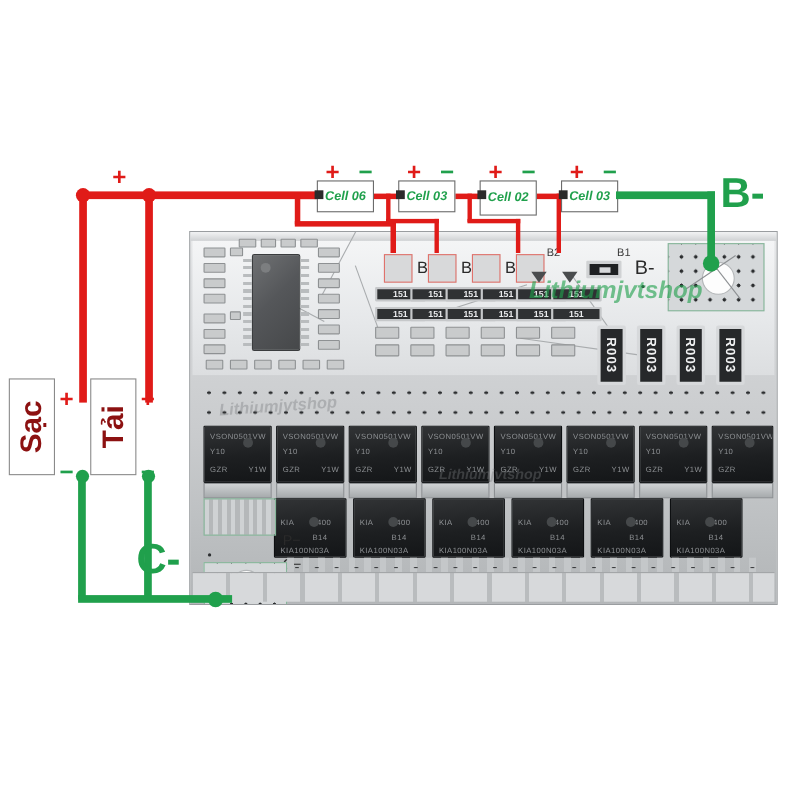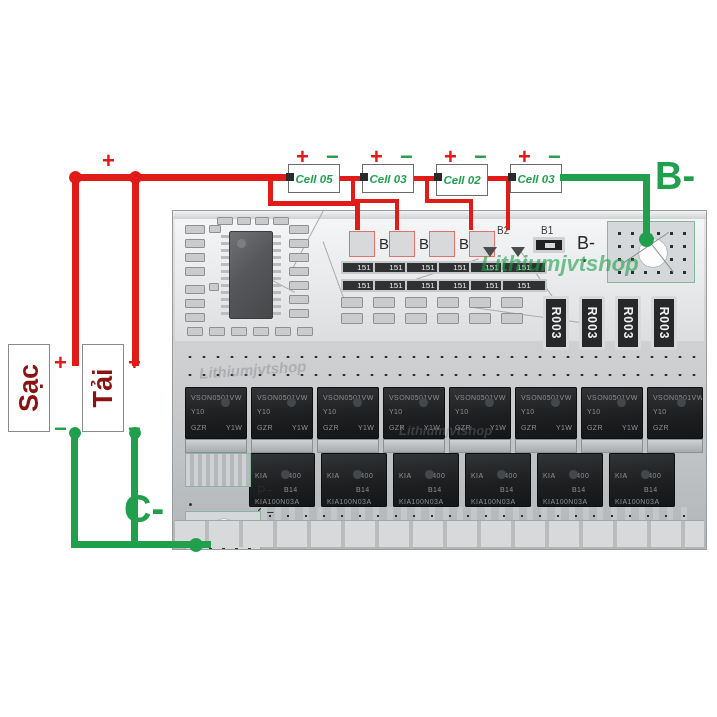--- a/index.html
+++ b/index.html
@@ -53,21 +53,21 @@
 
   .pad{position:absolute;background:#d8d9da;border:1.6px solid #e0726c;box-sizing:border-box;}
   .padlabel{position:absolute;font-size:15px;color:#2a2a2a;font-weight:500;
             font-family:"Liberation Sans",sans-serif;}
   .padlabel.sm{font-size:10px;color:#3a3a3a;}
 
   .smd{position:absolute;background:#c9cbcc;border:1px solid #8e9193;
        box-sizing:border-box;border-radius:1px;}
   .res151{position:absolute;width:46px;height:13px;background:#2f3133;
           border:2px solid #c6c8ca;box-sizing:border-box;border-radius:1px;
-          color:#e9eaec;font-size:8px;font-weight:normal;text-align:center;
+          color:#e9eaec;font-size:8px;font-weight:bold;text-align:center;
           line-height:9px;font-family:"Liberation Sans",sans-serif;}
   .ic{position:absolute;background:linear-gradient(135deg,#6f7173,#55575a 45%,#46484a);
       border:1px solid #3a3c3e;border-radius:2px;box-sizing:border-box;}
   .ic .dimple{position:absolute;left:7px;top:7px;width:9px;height:9px;
               border-radius:50%;background:#7c7e80;}
   .ic-pins{position:absolute;background:repeating-linear-gradient(
            to bottom,#b9bcbe 0 3px,transparent 3px 7px);}
 
   .r003{position:absolute;width:26px;height:54px;background:#26282a;
         border:3px solid #d7d9db;box-sizing:border-box;border-radius:2px;}
@@ -184,21 +184,21 @@
 
     <div class="pad" style="left:256px;top:20px;width:26px;height:26px;"></div>
     <div class="padlabel" style="left:286px;top:24px;">B3</div>
 
     <div class="pad" style="left:296px;top:20px;width:26px;height:26px;"></div>
     <div class="padlabel sm" style="left:324px;top:14px;">B2</div>
 
     <div class="diode" style="left:310px;top:36px;"></div>
     <div class="diode" style="left:338px;top:36px;"></div>
 
-    <div class="padlabel sm" style="left:368px;top:14px;">B1</div>
+    <div class="padlabel sm" style="left:388px;top:14px;">B1</div>
     <div class="b1comp" style="left:360px;top:26px;">
         <i></i>
       </div>
     <div class="padlabel" style="left:404px;top:22px;font-size:18px;">B-</div>
     <div style="position:absolute;left:410px;top:48px;width:3px;height:3px;background:#2c2e30;border-radius:50%;"></div>
 
     <div class="holearea grn" style="left:434px;top:10px;width:88px;height:62px;">
       <div class="vias"></div>
       <div class="bighole" style="left:30px;top:16px;width:30px;height:30px;"></div>
       <div class="scratch" style="left:16px;top:40px;width:54px;transform:rotate(-34deg);background:#8d9093;"></div>
@@ -404,21 +404,21 @@
   <div class="wire" style="left:351px;top:176px;width:4px;height:26px;"></div>
   <div class="wire" style="left:351px;top:199px;width:48px;height:4px;"></div>
   <div class="wire" style="left:395px;top:199px;width:4px;height:31px;"></div>
 
   <div class="wire" style="left:425px;top:176px;width:4px;height:26px;"></div>
   <div class="wire" style="left:425px;top:199px;width:48px;height:4px;"></div>
   <div class="wire" style="left:469px;top:199px;width:4px;height:31px;"></div>
 
   <div class="wire" style="left:506px;top:176px;width:4px;height:54px;"></div>
 
-  <div class="cellbox" style="left:288px;top:164px;width:52px;height:29px;">Cell 05</div>
+  <div class="cellbox" style="left:288px;top:164px;width:52px;height:29px;">Cell 06</div>
   <div class="term-sq" style="left:286px;top:173px;"></div>
   <div class="plus" style="left:296px;top:146px;">+</div>
   <div class="minus" style="left:326px;top:146px;">−</div>
 
   <div class="cellbox" style="left:362px;top:164px;width:52px;height:29px;">Cell 03</div>
   <div class="term-sq" style="left:360px;top:173px;"></div>
   <div class="plus" style="left:370px;top:146px;">+</div>
   <div class="minus" style="left:400px;top:146px;">−</div>
 
   <div class="cellbox" style="left:436px;top:164px;width:52px;height:32px;">Cell 02</div>

